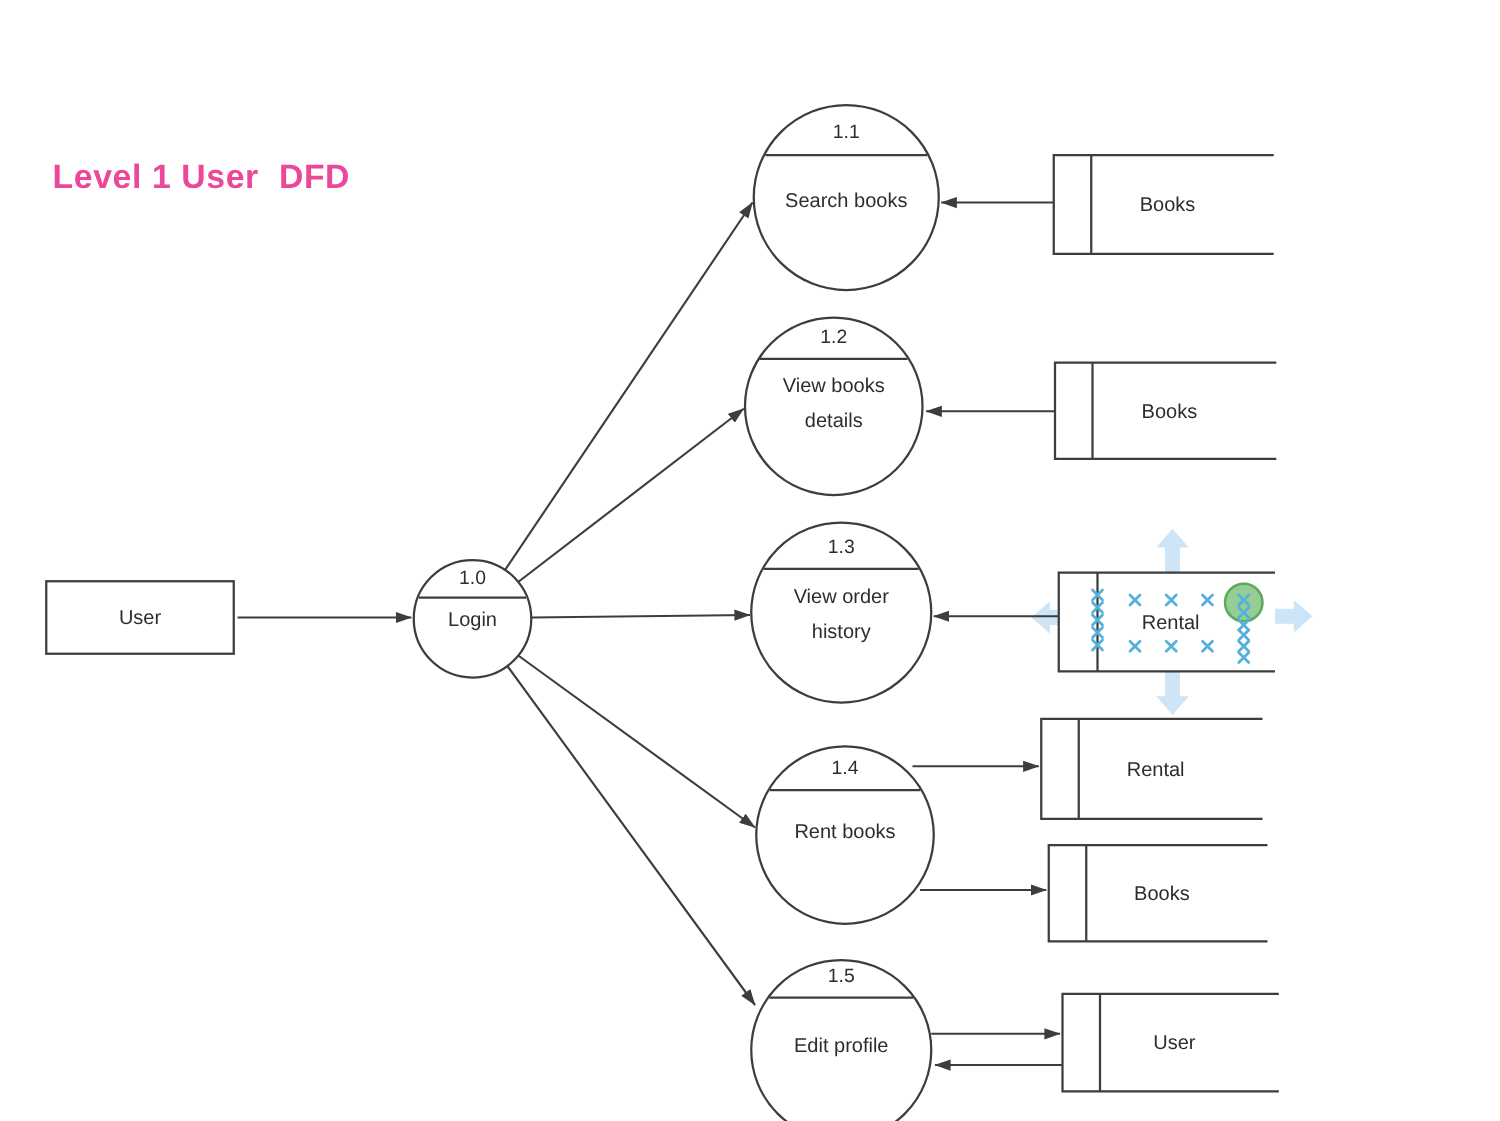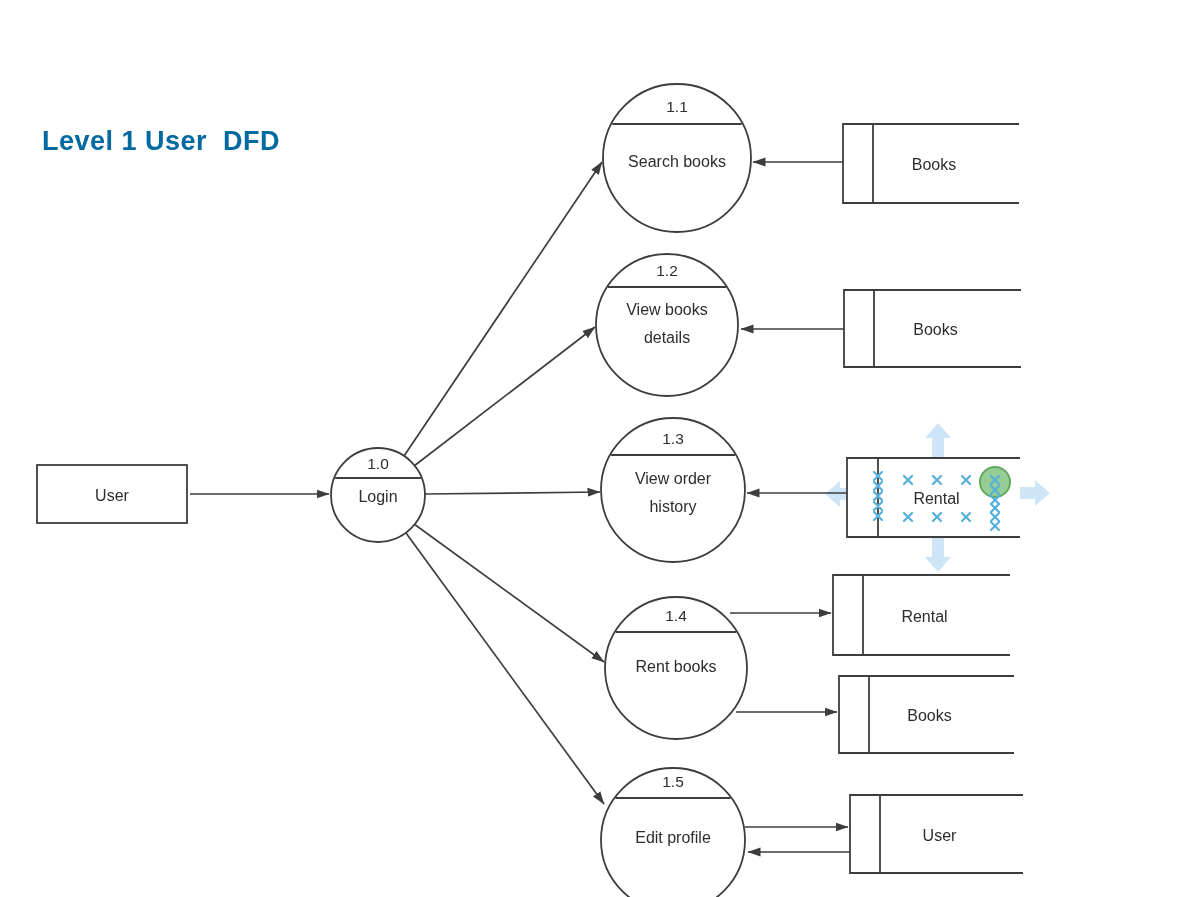--- a/index.html
+++ b/index.html
@@ -8,21 +8,21 @@
     width:1200px;height:897px;
     background:#ffffff;
     overflow:hidden;
     font-family:"Liberation Sans", sans-serif;
   }
   .diagram-title{
     position:absolute;
     left:42px;top:126px;
     font-size:27px;
     font-weight:bold;
-    color:#0369a1;
+    color:#ec4899;
     white-space:pre;
     letter-spacing:0.5px;
   }
   svg{position:absolute;left:0;top:0;}
   svg text{
     font-family:"Liberation Sans", sans-serif;
     fill:#2d2d2d;
   }
 </style>
 </head>

